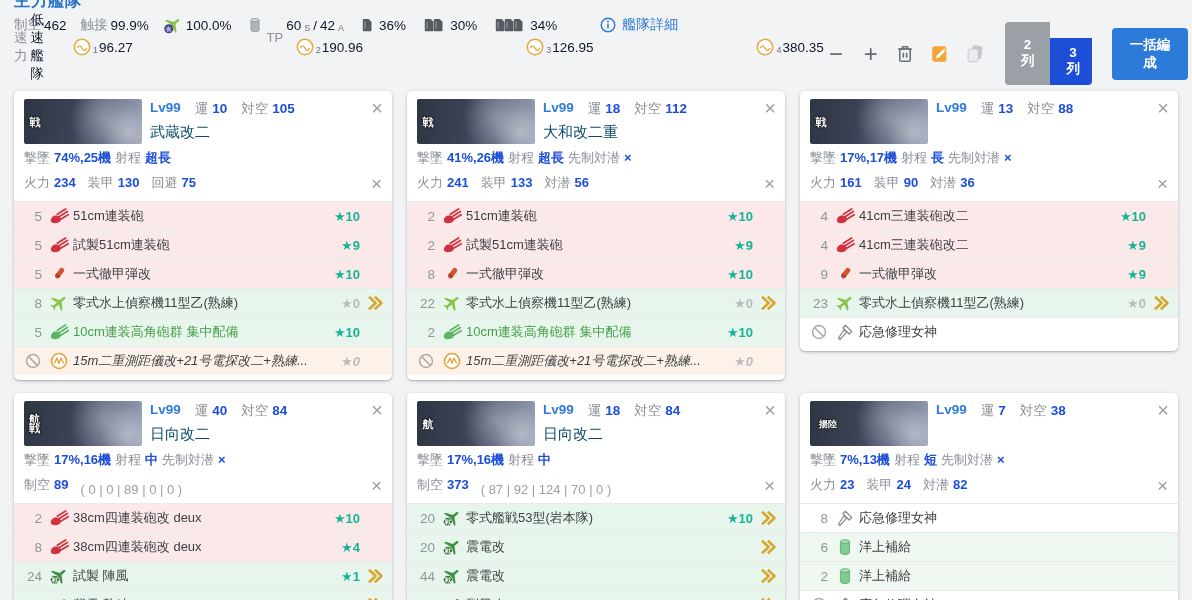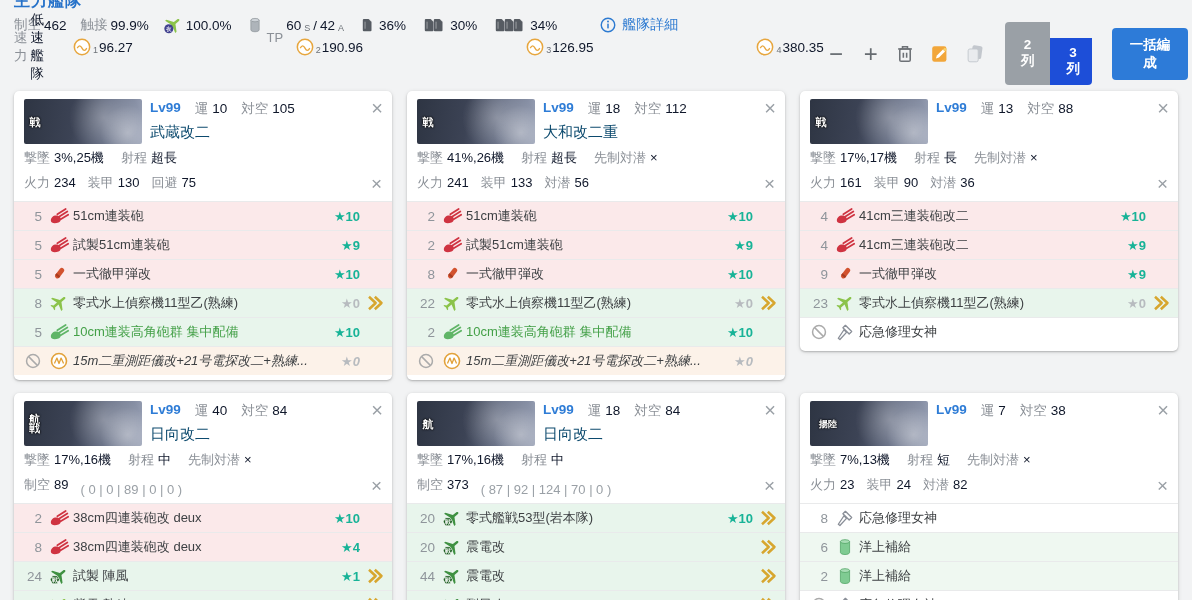--- a/index.html
+++ b/index.html
@@ -46,24 +46,24 @@
   .banner::after { content:""; position:absolute; inset:0;
     background:radial-gradient(circle at 68% 42%, rgba(255,255,255,.30), transparent 42%),
                radial-gradient(circle at 88% 75%, rgba(255,255,255,.35), transparent 25%); border-radius:2px; }
   .type-badge { position:absolute; left:5px; top:50%; transform:translateY(-50%); color:#fff; font-weight:bold;
     font-size:11px; line-height:10px; width:12px; word-break:break-all; text-shadow:0 0 2px #000,0 0 2px #000; z-index:1; text-align:center; }
   .head-info { flex:1; min-width:0; padding-top:1px; }
   .head-line1 { display:flex; align-items:flex-start; gap:14px; font-size:13.5px; }
   .lv { color:#2e7cd6; font-weight:bold; }
   .pair { display:flex; gap:4px; align-items:baseline; }
   .pair .lab { color:#8b9097; }
-  .pair .val { font-weight:normal; color:#0f172a; }
+  .pair .val { font-weight:bold; color:#1d4ed8; }
   .ship-name { font-size:15px; color:#0c4a6e; margin-top:5px; white-space:nowrap; overflow:hidden; text-overflow:ellipsis; }
   .card-close { position:absolute; top:7px; right:9px; font-size:20px; color:#9aa0a6; background:none; border:none; cursor:pointer; line-height:1; }
-  .head-line2 { display:flex; gap:17px; font-size:13px; margin-top:5px; align-items:baseline; }
+  .head-line2 { display:flex; gap:4px; font-size:13px; margin-top:5px; align-items:baseline; }
   .stat-line { display:flex; gap:12px; font-size:13px; margin-top:4px; align-items:center; height:24px; }
   .stat-detail { color:#9aa0a6; font-size:13px; font-weight:normal;margin-top:9px; }
   .card-actions { margin-left:auto; display:flex; align-items:center; gap:13px; }
   .act { background:none; border:none; padding:0; cursor:pointer; display:flex; }
   .act-x { font-size:19px; color:#9aa0a6; line-height:1; }
 
   
   .equip-list { margin-top:6px; }
   .equip-row { display:flex; align-items:center; height:29px; padding:0 8px 0 4px; border-top:1px solid #e9eaeb; cursor:pointer; }
   .bg-red { background:#fbe9ea; }
@@ -292,21 +292,21 @@
                   <span class="lab">対空</span>
                   <span class="val">105</span>
                 </span>
           </div>
           <div class="ship-name">武蔵改二</div>
         </div>
       </div>
       <div class="head-line2">
         <span class="pair">
               <span class="lab">撃墜</span>
-              <span class="val">3%,25機</span>
+              <span class="val">74%,25機</span>
             </span>
         <span class="pair">
               <span class="lab">射程</span>
               <span class="val">超長</span>
             </span>
 
       </div>
       <div class="stat-line">
         <span class="stats-wrap" style="display:flex;gap:12px;">
               <span class="pair">

